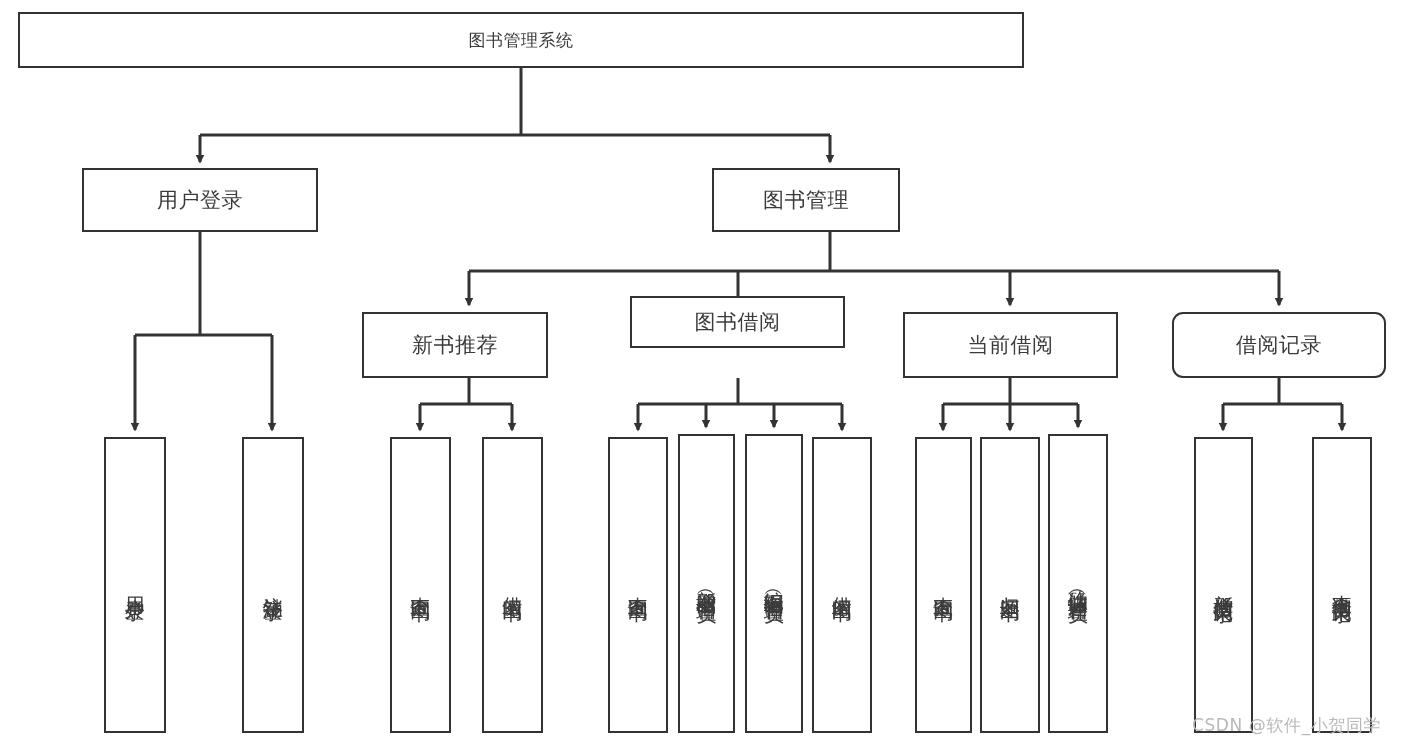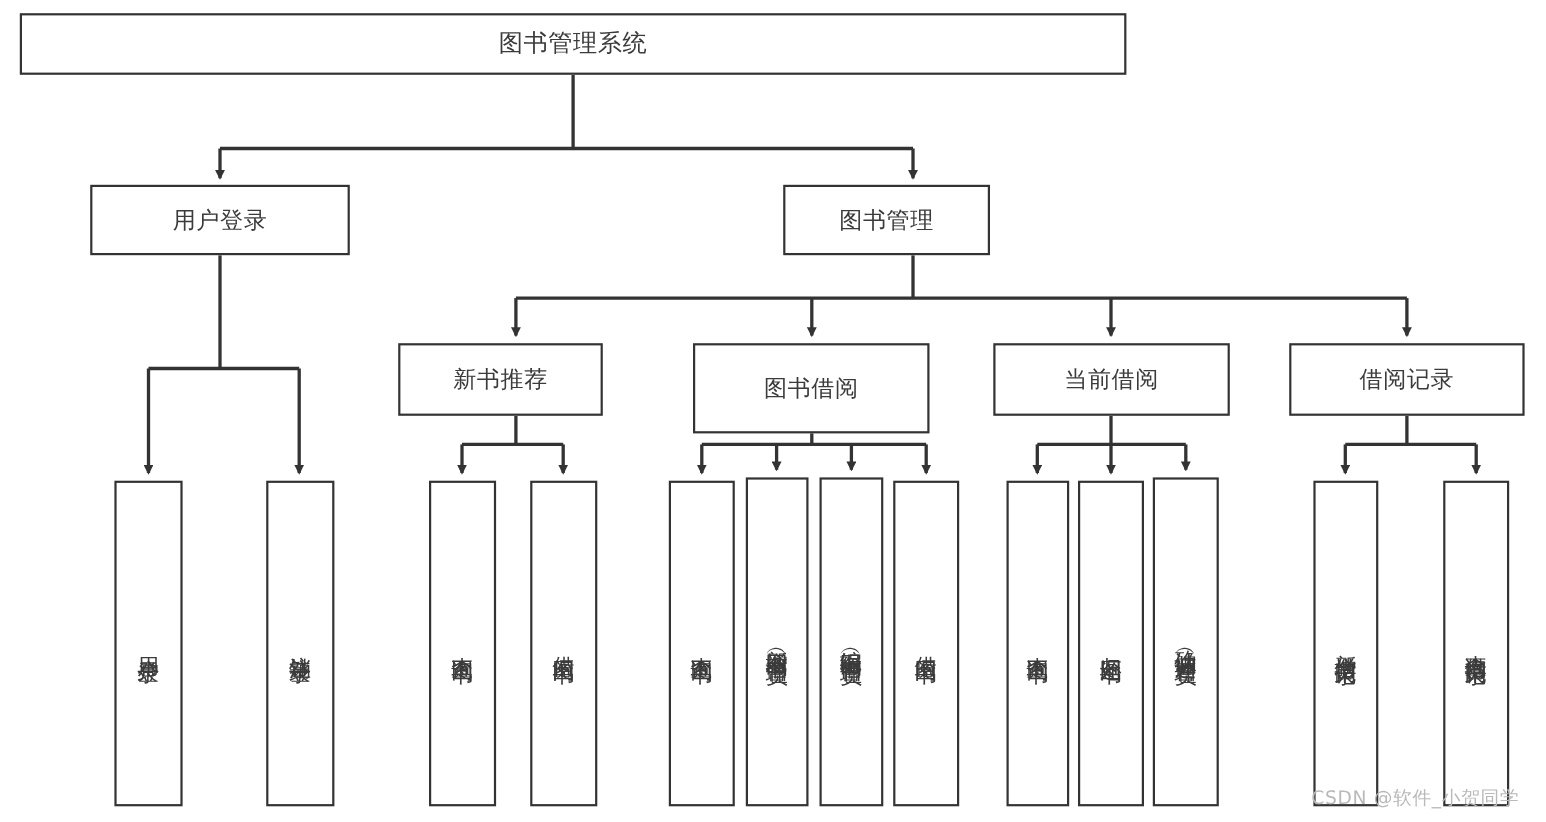--- a/index.html
+++ b/index.html
@@ -45,21 +45,21 @@
     text-align: center;
   }
   .node.vertical .node-label {
     writing-mode: vertical-rl;
     text-orientation: upright;
     font-size: 20px;
     line-height: 1.22;
     letter-spacing: 2px;
   }
   .node.root .node-label {
-    font-size: 22px;
+    font-size: 17px;
     text-align: center;
   }
   .watermark {
     position: absolute;
     color: #b9b9b9;
     font-size: 17px;
     letter-spacing: 0.6px;
     white-space: nowrap;
     user-select: none;
   }
@@ -126,27 +126,27 @@
   <div class="node" style="left:82px; top:168px; width:236px; height:64px;">
     <span class="node-label">用户登录</span>
   </div>
   <div class="node" style="left:712px; top:168px; width:188px; height:64px;">
     <span class="node-label">图书管理</span>
   </div>
 
   <div class="node" style="left:362px; top:312px; width:186px; height:66px;">
     <span class="node-label">新书推荐</span>
   </div>
-  <div class="node" style="left:630px; top:312px; width:215px; height:82px;">
+  <div class="node" style="left:630px; top:296px; width:215px; height:52px;">
     <span class="node-label">图书借阅</span>
   </div>
   <div class="node" style="left:903px; top:312px; width:215px; height:66px;">
     <span class="node-label">当前借阅</span>
   </div>
-  <div class="node" style="left:1172px; top:312px; width:214px; height:66px;">
+  <div class="node" style="left:1172px; top:312px; width:214px; height:66px;border-radius:11px;">
     <span class="node-label">借阅记录</span>
   </div>
 
   <div class="node vertical" style="left:104px; top:437px; width:62px; height:296px;">
     <span class="node-label">用户登录</span>
   </div>
   <div class="node vertical" style="left:242px; top:437px; width:62px; height:296px;">
     <span class="node-label">注销登录</span>
   </div>
 

